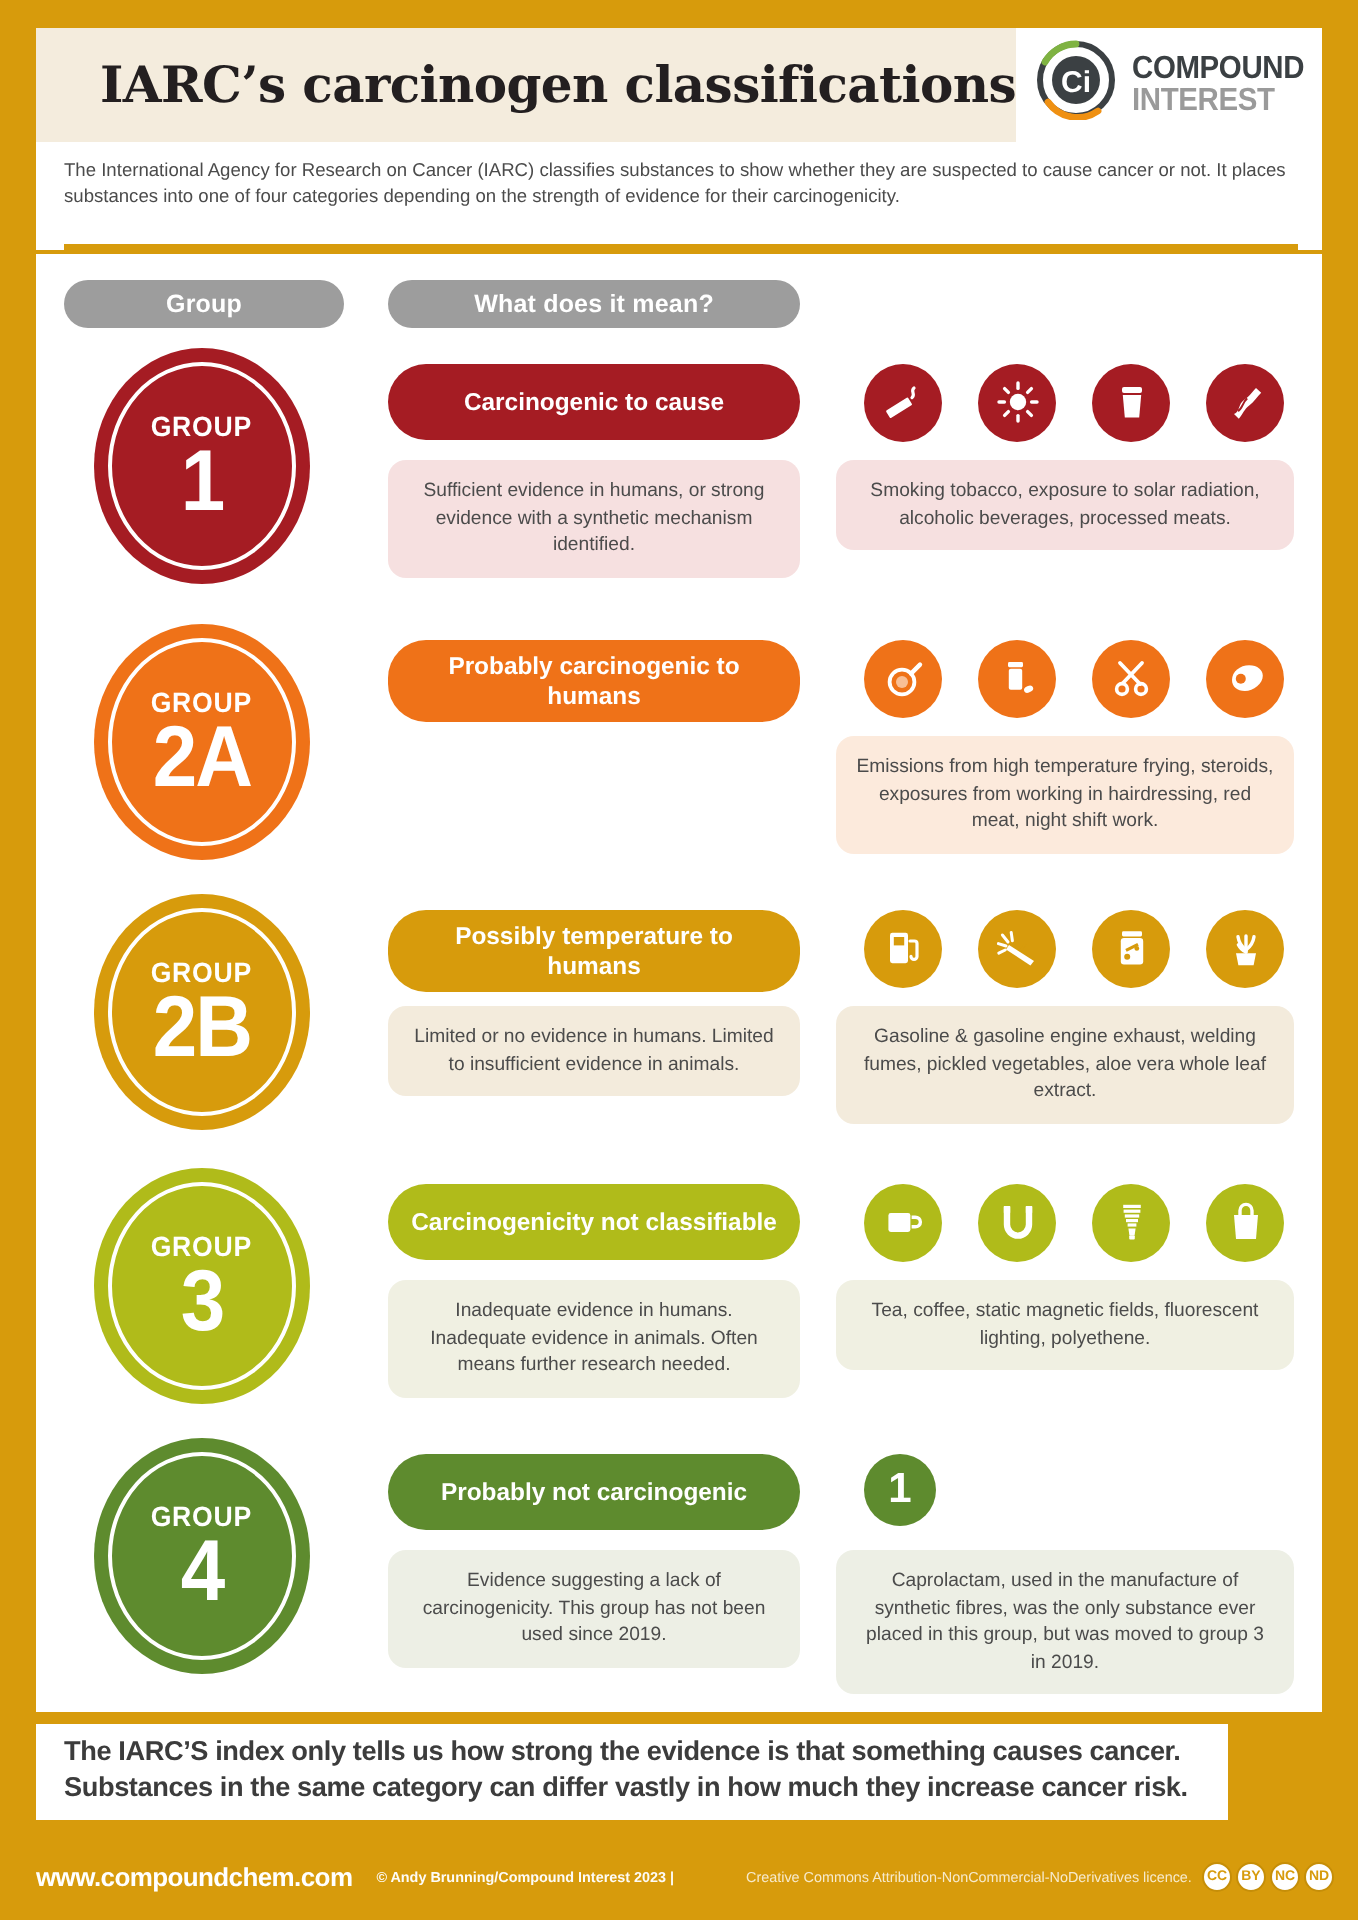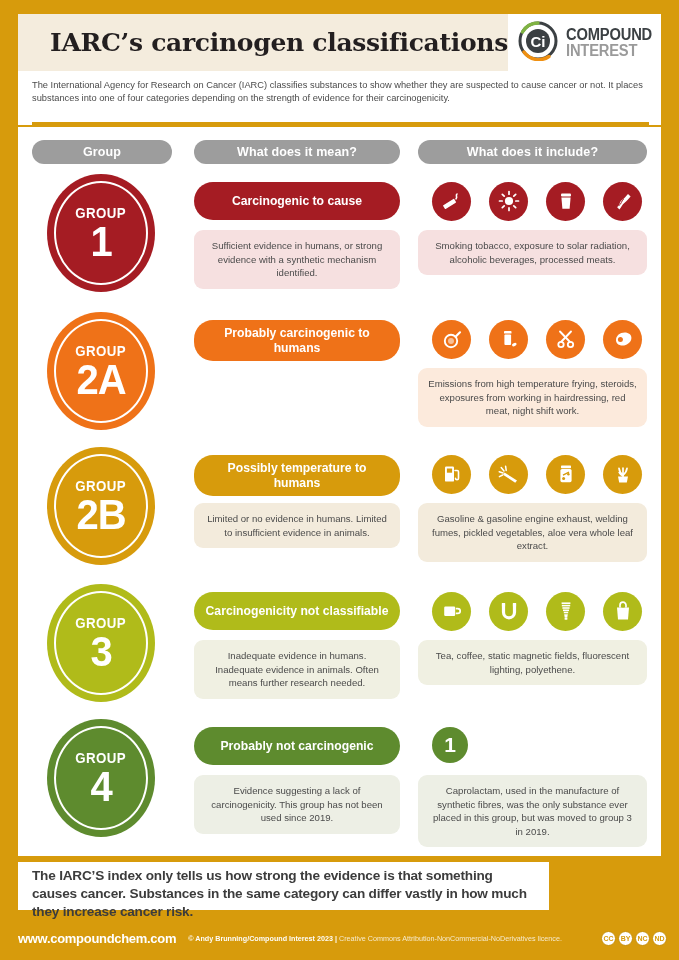--- a/index.html
+++ b/index.html
@@ -175,21 +175,21 @@
     font-size: 9.6px; line-height: 1.35; font-weight: bold;
   }
 
   
   .concl-rule {
     position: absolute; left: 32px; top: 858px;
     width: 617px; height: 5px; background: #D79B0C;
   }
   .conclusion {
     position: absolute; left: 18px; top: 862px;
-    width: 531px; height: 48px;
+    width: 596px; height: 48px;
     background: #FFFFFF;
     padding: 5px 14px 0 14px;
   }
   .conclusion p {
     font-size: 13.6px; font-weight: bold; line-height: 1.32;
     color: #3C3C3C; letter-spacing: -0.2px;
   }
 
   
   .footer {
@@ -199,21 +199,21 @@
     padding-left: 18px; padding-right: 12px;
   }
   .footer .site {
     font-size: 13px; font-weight: bold; color: #FFFFFF;
     letter-spacing: -0.3px;
   }
   .footer .credit {
     font-size: 7.2px; color: #FFFFFF; font-weight: bold;
     margin-left: 12px; opacity: 0.97;
   }
-  .footer .credit .lic { font-weight: normal; opacity: 0.82; }
+  .footer .credit .lic { font-weight: normal; opacity: 0.82; margin-left: 34px; }
   .cc-group { margin-left: auto; display: flex; gap: 2px; }
   .cc-badge {
     width: 15px; height: 15px; border-radius: 50%;
     background: #FFFFFF; color: #D79B0C;
     display: flex; align-items: center; justify-content: center;
     font-size: 9px; font-weight: bold;
     border: 1.2px solid #C68E08;
   }
 </style>
 </head>
@@ -245,21 +245,20 @@
   <div class="intro-wrap">
     <p>The International Agency for Research on Cancer (IARC) classifies substances to show whether they are suspected to cause cancer or not. It places substances into one of four categories depending on the strength of evidence for their carcinogenicity.</p>
   </div>
   <div class="rule"></div>
 
   <div class="sheet">
 
     <div class="col-heads">
       <div class="pill c1">Group</div>
       <div class="pill c2">What does it mean?</div>
-      <div class="pill c3">What does it include?</div>
     </div>
 
     <div class="row r0">
       <div class="badge" style="background:#A51C23">
         <span class="g-word">GROUP</span>
         <span class="g-num">1</span>
       </div>
       <div class="mean-pill" style="background:#A51C23">Carcinogenic to cause</div>
       <div class="mean-box" style="background:#F6E0E0">Sufficient evidence in humans, or strong evidence with a synthetic mechanism identified.</div>
       <div class="icon-row">

